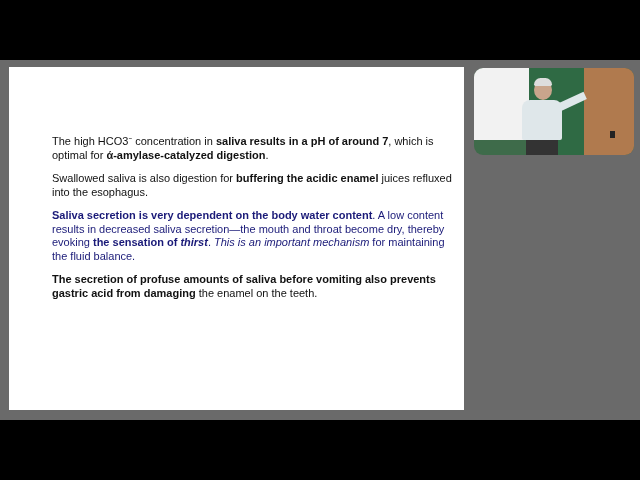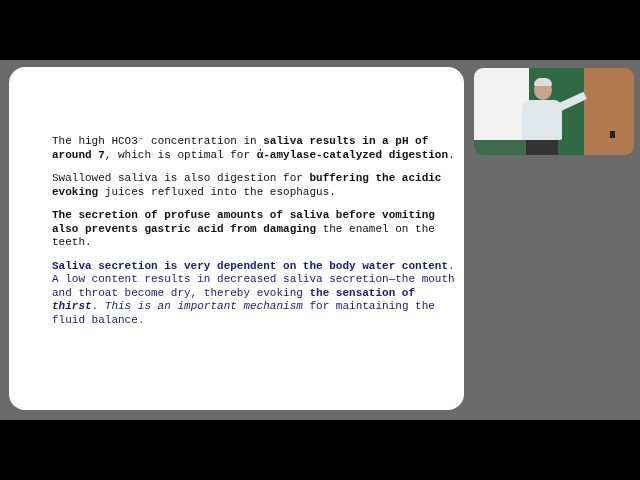--- a/index.html
+++ b/index.html
@@ -2,21 +2,21 @@
 <html><head>
 <meta charset="utf-8">
 <style>
   html, body { margin:0; padding:0; }
   body { width:640px; height:480px; background:#000; position:relative; overflow:hidden;
          font-family:"Liberation Sans", sans-serif; }
   .bar-top { position:absolute; left:0; top:0; width:640px; height:60px; background:#000; }
   .bar-bottom { position:absolute; left:0; top:420px; width:640px; height:60px; background:#000; }
   .stage { position:absolute; left:0; top:60px; width:640px; height:360px; background:#6a6a6a; }
   .slide { position:absolute; left:9px; top:7px; width:455px; height:343px; background:#fff;
-           border-radius:16px;font-family:Liberation Mono, monospace; }
+           border-radius:0; }
   .slide-content { position:absolute; left:43px; top:68px; width:405px; font-size:11px; line-height:13.5px; color:#111; }
   .para { margin:0 0 10px 0; }
   .para b { font-weight:bold; }
   .blue { color:#1a1a78; }
   .video { position:absolute; left:474px; top:8px; width:160px; height:87px; border-radius:9px; overflow:hidden;
            background:#3e6b4a; }
   .v-screen { position:absolute; left:0; top:0; width:55px; height:72px; background:#f2f2f2; }
   .v-board { position:absolute; left:55px; top:0; width:55px; height:87px; background:#2f6a44; }
   .v-wall { position:absolute; left:110px; top:0; width:50px; height:87px; background:#b07a4e; }
   .v-person-head { position:absolute; left:60px; top:12px; width:18px; height:20px; border-radius:50%; background:#c9a58c; }
@@ -31,27 +31,27 @@
 
 <div class="bar-top"></div>
 
 <div class="stage">
   <div class="slide">
     <div class="slide-content">
       <p class="para">
         <span>The high HCO3⁻ concentration in </span><b>saliva results in a pH of around 7</b><span>, which is optimal for </span><b>ά-amylase-catalyzed digestion</b><span>.</span>
       </p>
       <p class="para">
-        <span>Swallowed saliva is also digestion for </span><b>buffering the acidic evoking</b><span> juices refluxed into the esophagus.</span>
+        <span>Swallowed saliva is also digestion for </span><b>buffering the acidic enamel</b><span> juices refluxed into the esophagus.</span>
+      </p>
+      <p class="para blue">
+        <b>Saliva secretion is very dependent on the body water content</b><span>. A low content results in decreased saliva secretion—the mouth and throat become dry, thereby evoking </span><b>the sensation of </b><b><i>thirst</i></b><span>. </span><i>This is an important mechanism</i><span> for maintaining the fluid balance.</span>
       </p>
       <p class="para">
         <b>The secretion of profuse amounts of saliva before vomiting also prevents gastric acid from damaging</b><span> the enamel on the teeth.</span>
-      </p>
-      <p class="para blue">
-        <b>Saliva secretion is very dependent on the body water content</b><span>. A low content results in decreased saliva secretion—the mouth and throat become dry, thereby evoking </span><b>the sensation of </b><b><i>thirst</i></b><span>. </span><i>This is an important mechanism</i><span> for maintaining the fluid balance.</span>
       </p>
     </div>
   </div>
 
   <div class="video">
     <div class="v-screen"></div>
     <div class="v-board"></div>
     <div class="v-wall"></div>
     <div class="v-person-body"></div>
     <div class="v-person-arm"></div>

